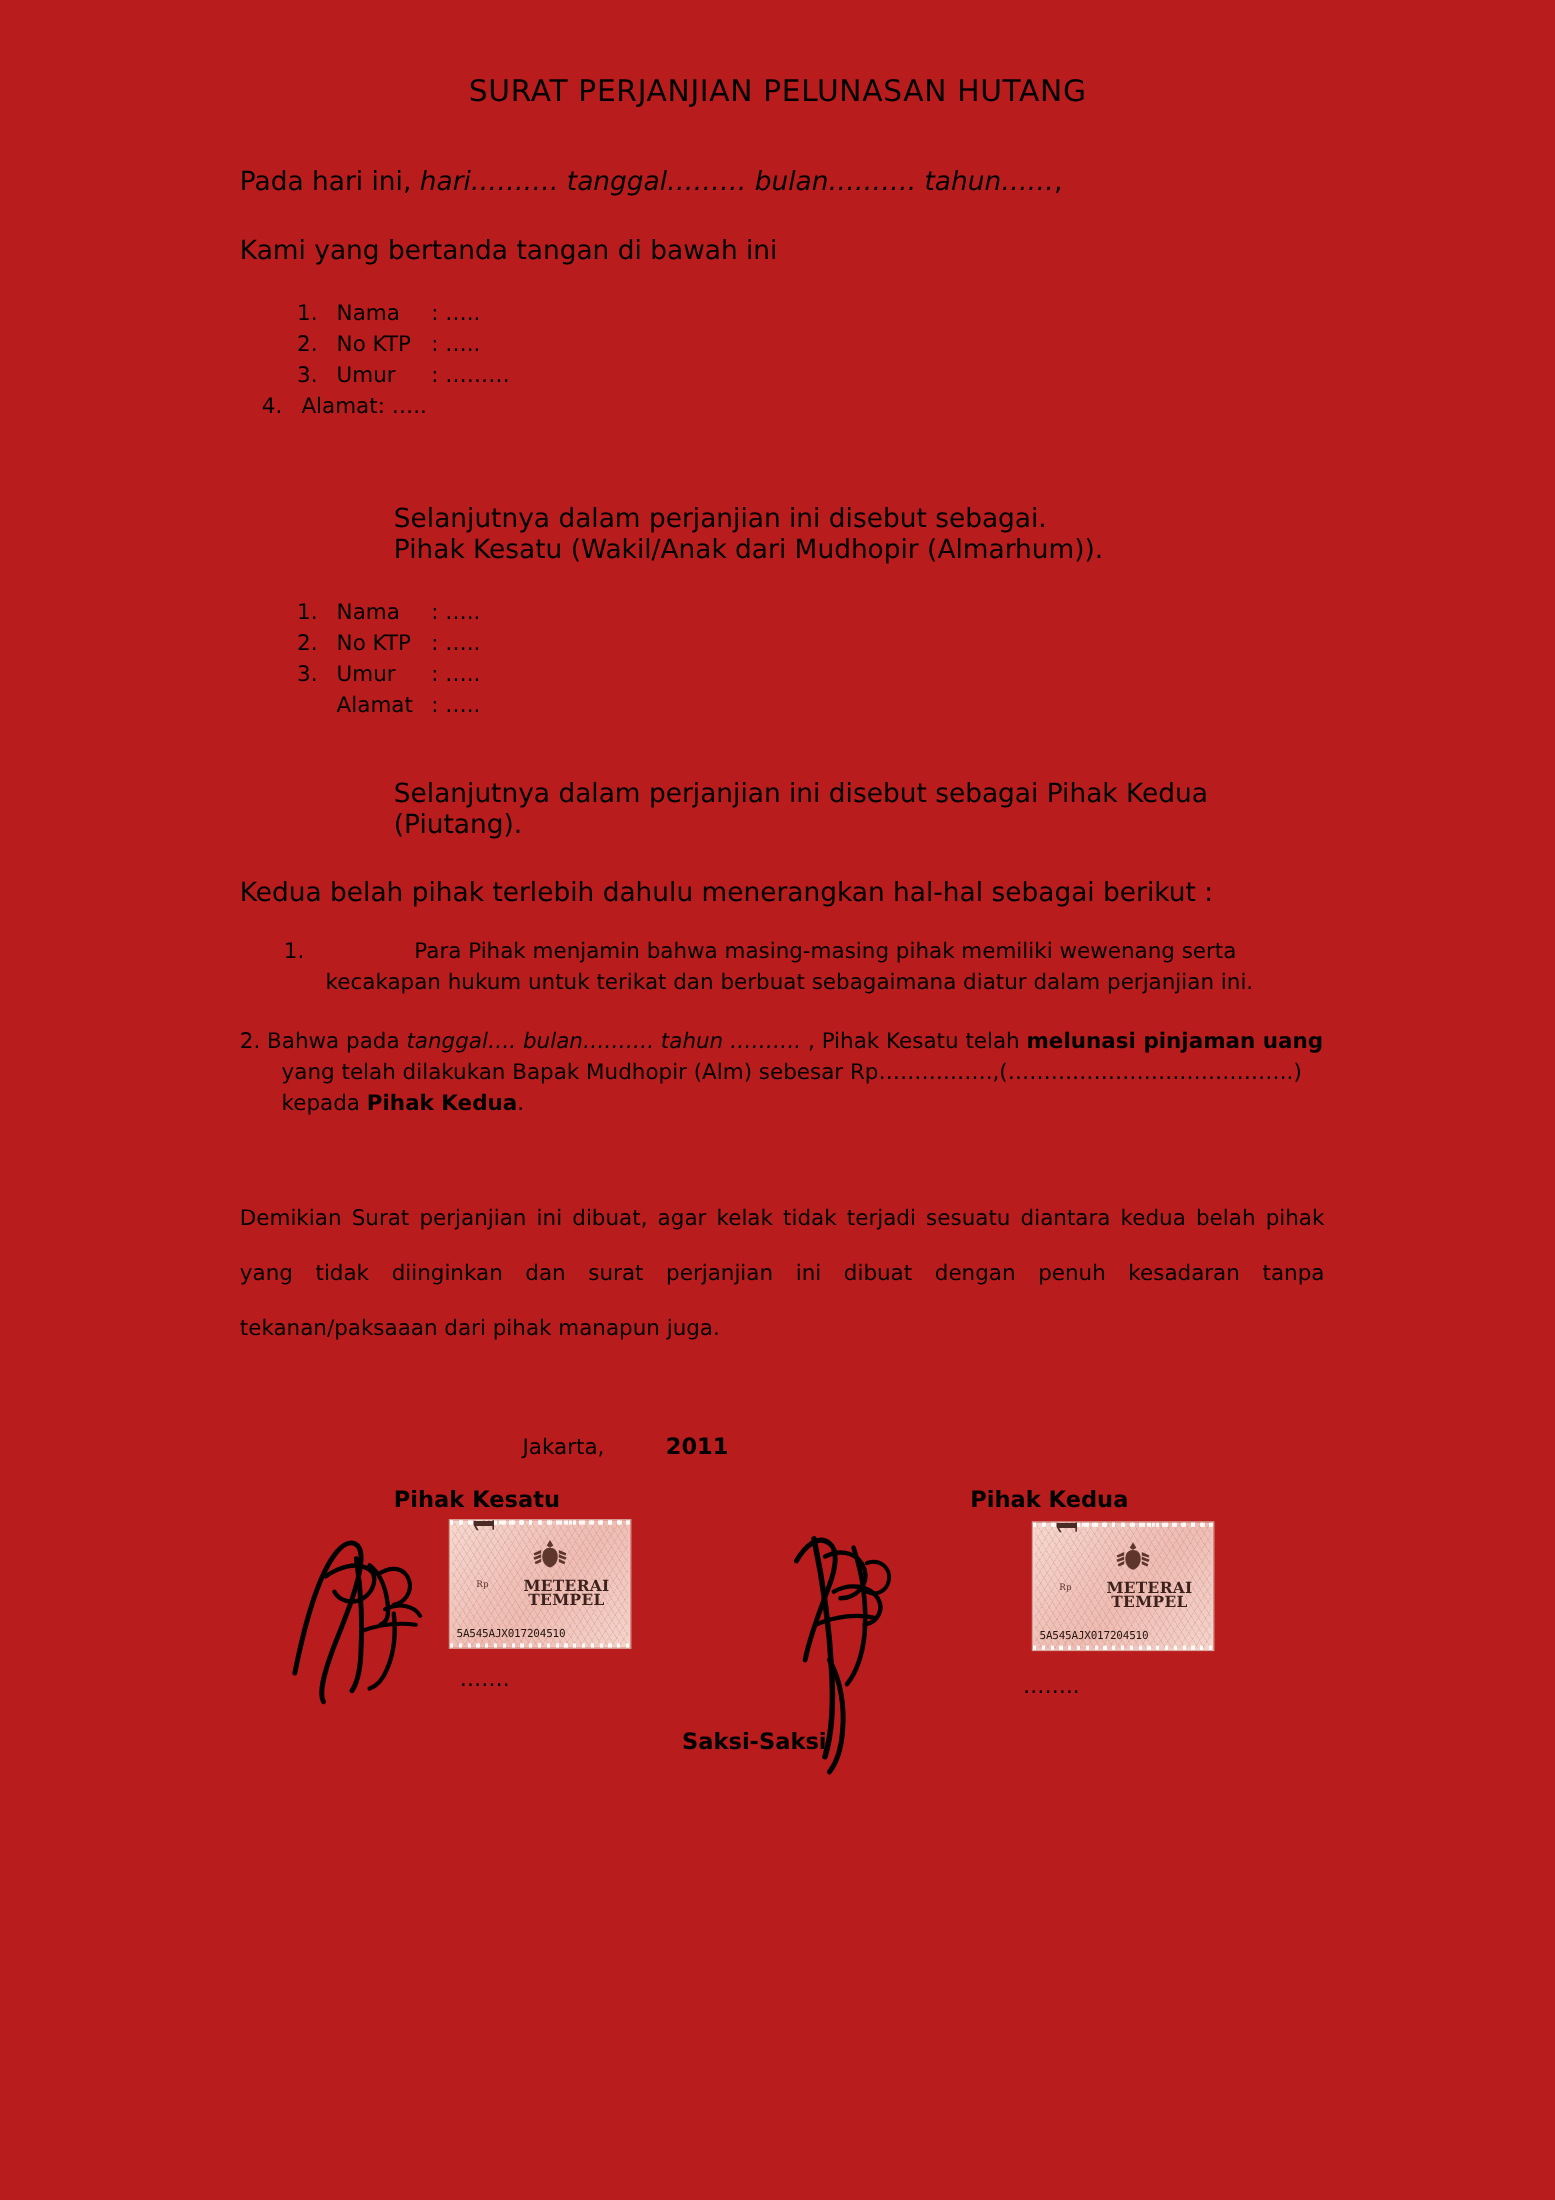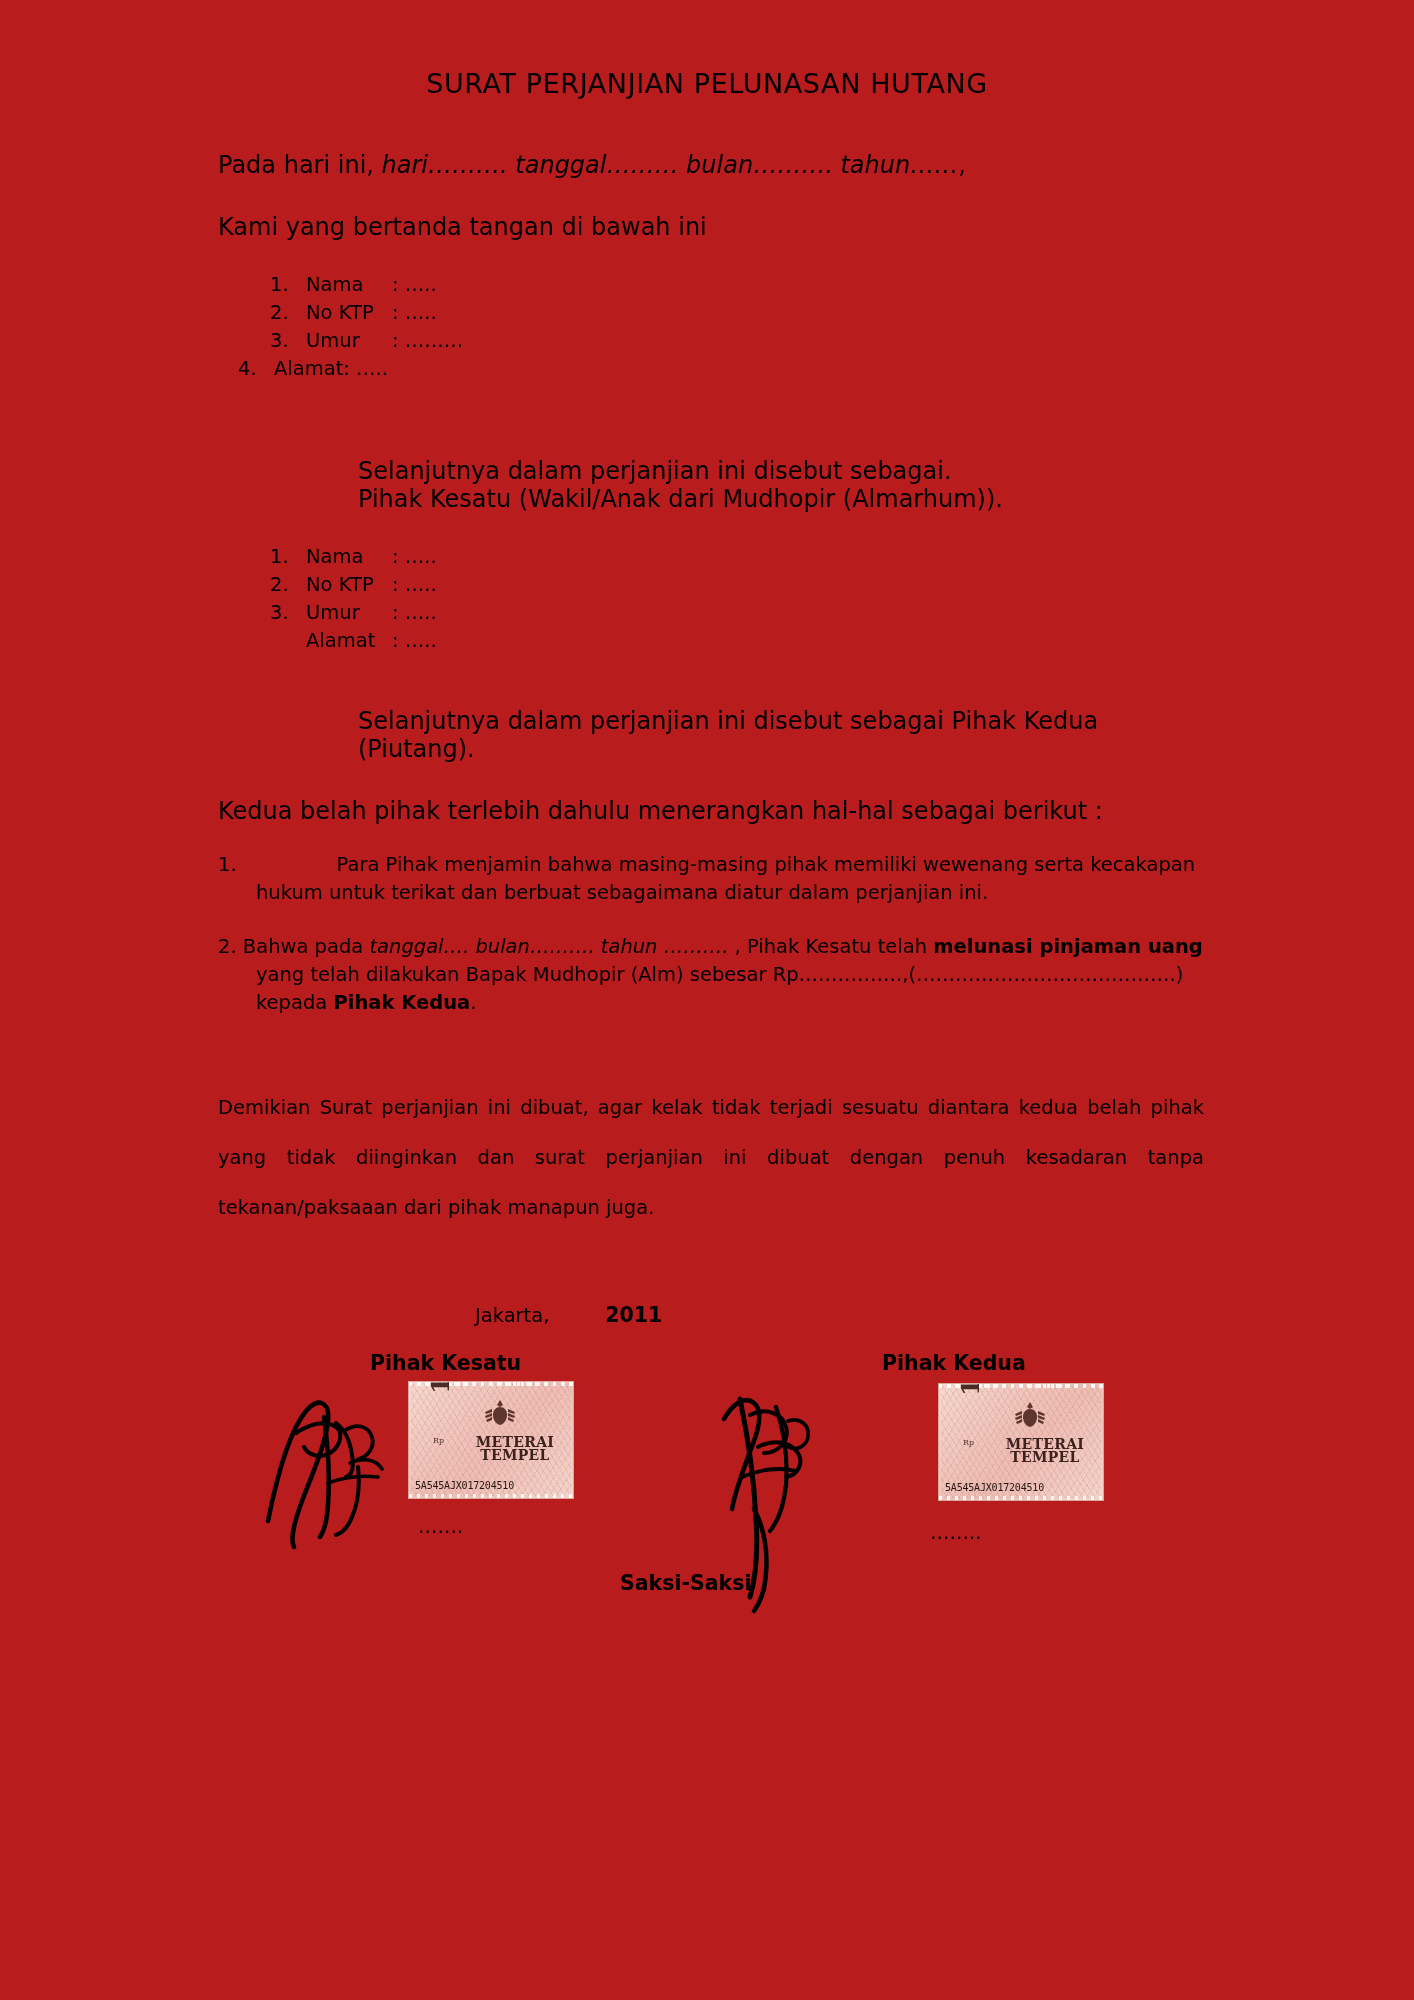--- a/index.html
+++ b/index.html
@@ -92,20 +92,21 @@
 
   
   .clause {
     margin: 0;
     font-size: 19.5px;
     line-height: 28px;
   }
   .clause-hang {
     padding-left: 38px;
     text-indent: -38px;
+    margin-left: 40px;
   }
   .clause-2 {
     padding-left: 38px;
     text-indent: -38px;
   }
 
   
   .closing {
     margin: 0;
     font-size: 19.5px;
@@ -130,21 +131,21 @@
   .city-year {
     font-weight: bold;
     font-size: 20.5px;
   }
   .sign-label {
     position: absolute;
     font-weight: bold;
     font-size: 20.5px;
     white-space: nowrap;
   }
-  .sign-label.left  { left: 370px; top: 48px; }
+  .sign-label.left  { left: 358px; top: 48px; }
   .sign-label.right { left: 882px; top: 48px; }
 
   .dots-left {
     position: absolute;
     left: 418px;
     top: 212px;
     font-size: 19.5px;
   }
   .dots-right {
     position: absolute;

